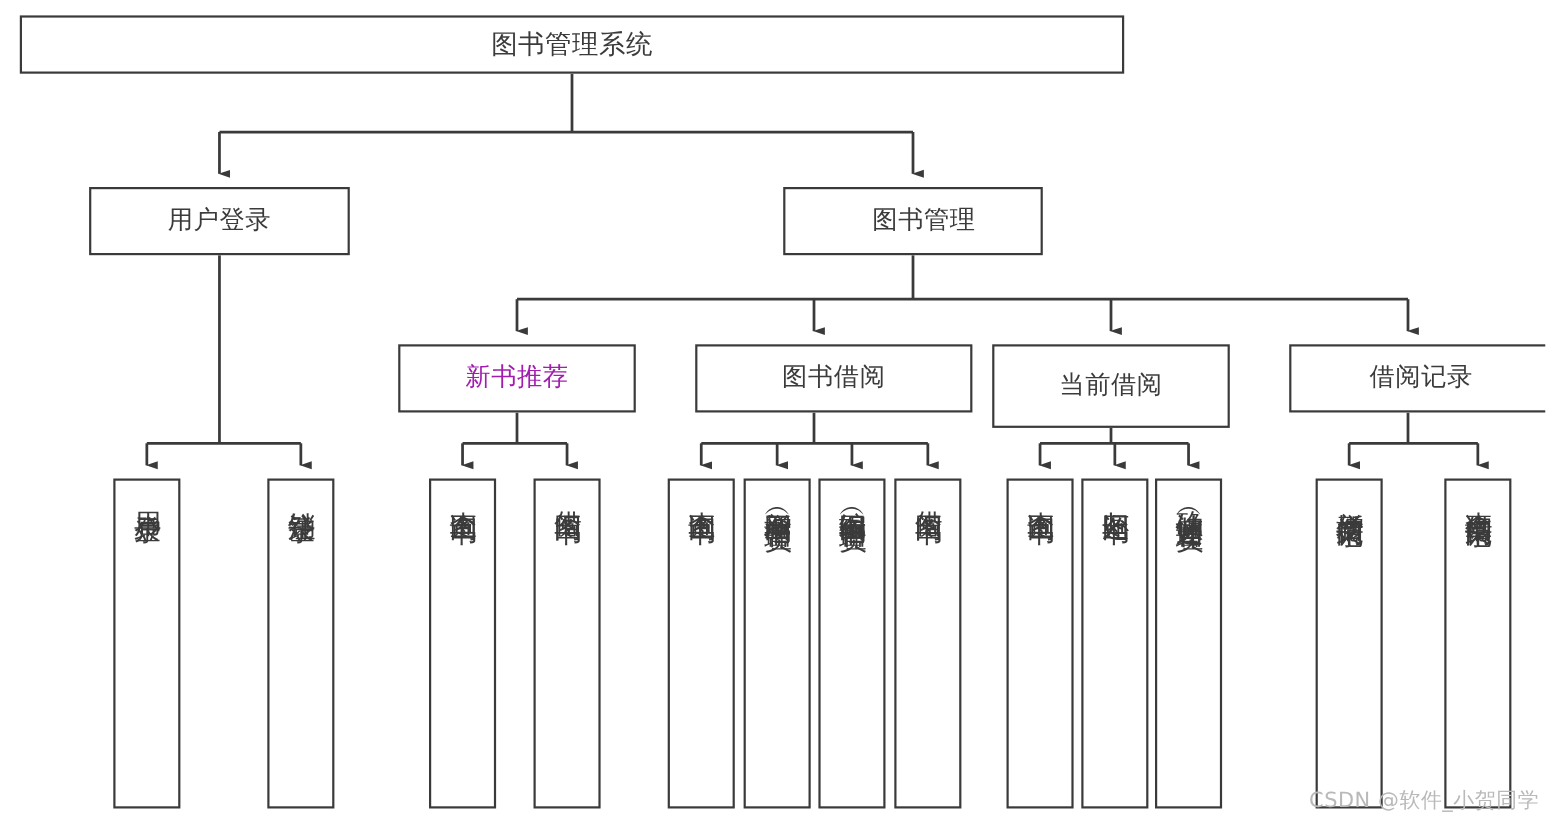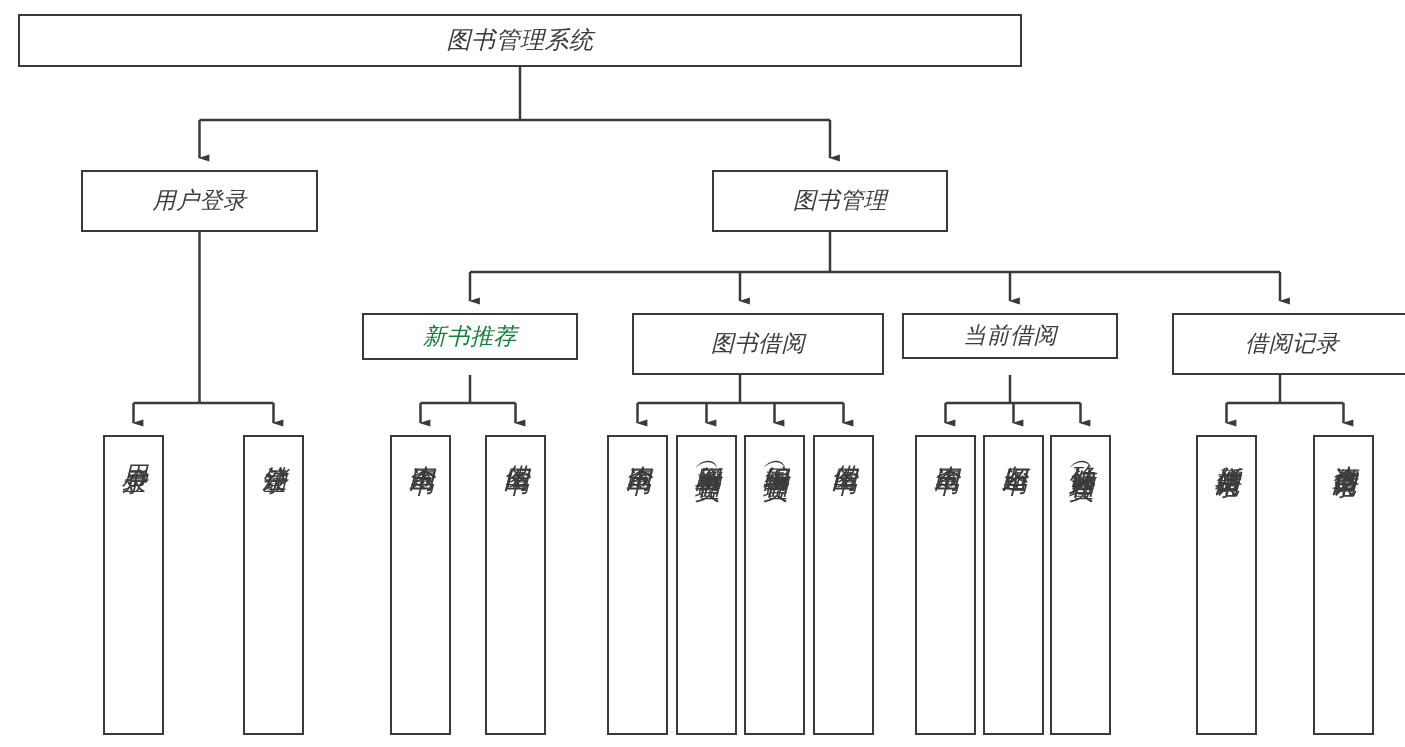--- a/index.html
+++ b/index.html
@@ -35,21 +35,20 @@
     align-items: center;
     justify-content: center;
     color: #3b3b3b;
   }
   .node .label {
     display: block;
     text-align: center;
     line-height: 1.18;
     white-space: nowrap;
     letter-spacing: 0.5px;
-    font-style: italic;
   }
   .node.horizontal .label {
     writing-mode: horizontal-tb;
     font-size: 23px;
   }
   .node.vertical {
     align-items: flex-start;
     padding-top: 8px;
   }
   .node.vertical .label {
@@ -116,27 +115,27 @@
   <div id="nodes-layer">
       <div class="node horizontal root" style="left: 18px; top: 14px; width: 1004px; height: 53px; border-color: rgb(58, 58, 58); color: rgb(59, 59, 59);">
         <span class="label">图书管理系统</span>
       </div>
       <div class="node horizontal" style="left: 81px; top: 170px; width: 237px; height: 62px; border-color: rgb(58, 58, 58); color: rgb(59, 59, 59);">
         <span class="label">用户登录</span>
       </div>
       <div class="node horizontal" style="left: 712px; top: 170px; width: 236px; height: 62px; border-color: rgb(58, 58, 58); color: rgb(59, 59, 59); padding-left: 20px;">
         <span class="label">图书管理</span>
       </div>
-      <div class="node horizontal" style="left: 362px; top: 313px; width: 216px; height: 47px; border-color: rgb(58, 58, 58); color: #15803d;">
+      <div class="node horizontal" style="left: 362px; top: 313px; width: 216px; height: 62px; border-color: rgb(58, 58, 58); color: #a21caf;">
         <span class="label">新书推荐</span>
       </div>
       <div class="node horizontal" style="left: 632px; top: 313px; width: 252px; height: 62px; border-color: rgb(58, 58, 58); color: rgb(59, 59, 59);">
         <span class="label">图书借阅</span>
       </div>
-      <div class="node horizontal" style="left: 902px; top: 313px; width: 216px; height: 46px; border-color: rgb(58, 58, 58); color: rgb(59, 59, 59);">
+      <div class="node horizontal" style="left: 902px; top: 313px; width: 216px; height: 76px; border-color: rgb(58, 58, 58); color: rgb(59, 59, 59);">
         <span class="label">当前借阅</span>
       </div>
       <div class="node horizontal" style="left: 1172px; top: 313px; width: 240px; height: 62px; border-color: rgb(58, 58, 58); color: rgb(59, 59, 59);">
         <span class="label">借阅记录</span>
       </div>
       <div class="node vertical" style="left: 103px; top: 435px; width: 61px; height: 300px; border-color: rgb(58, 58, 58); color: rgb(59, 59, 59);">
         <span class="label">用户登录</span>
       </div>
       <div class="node vertical" style="left: 243px; top: 435px; width: 61px; height: 300px; border-color: rgb(58, 58, 58); color: rgb(59, 59, 59);">
         <span class="label">注销登录</span>
@@ -168,13 +167,14 @@
       <div class="node vertical" style="left: 1050px; top: 435px; width: 61px; height: 300px; border-color: rgb(58, 58, 58); color: rgb(59, 59, 59);">
         <span class="label">确认归还（管理员）</span>
       </div>
       <div class="node vertical" style="left: 1196px; top: 435px; width: 61px; height: 300px; border-color: rgb(58, 58, 58); color: rgb(59, 59, 59);">
         <span class="label">新增借阅记录</span>
       </div>
       <div class="node vertical" style="left: 1313px; top: 435px; width: 61px; height: 300px; border-color: rgb(58, 58, 58); color: rgb(59, 59, 59);">
         <span class="label">查询借阅记录</span>
       </div>
     </div>
+  <div class="watermark" style="left: 1190px; top: 715px; color: rgb(185, 185, 185);">CSDN @软件_小贺同学</div>
 </div>
 
 </body></html>

